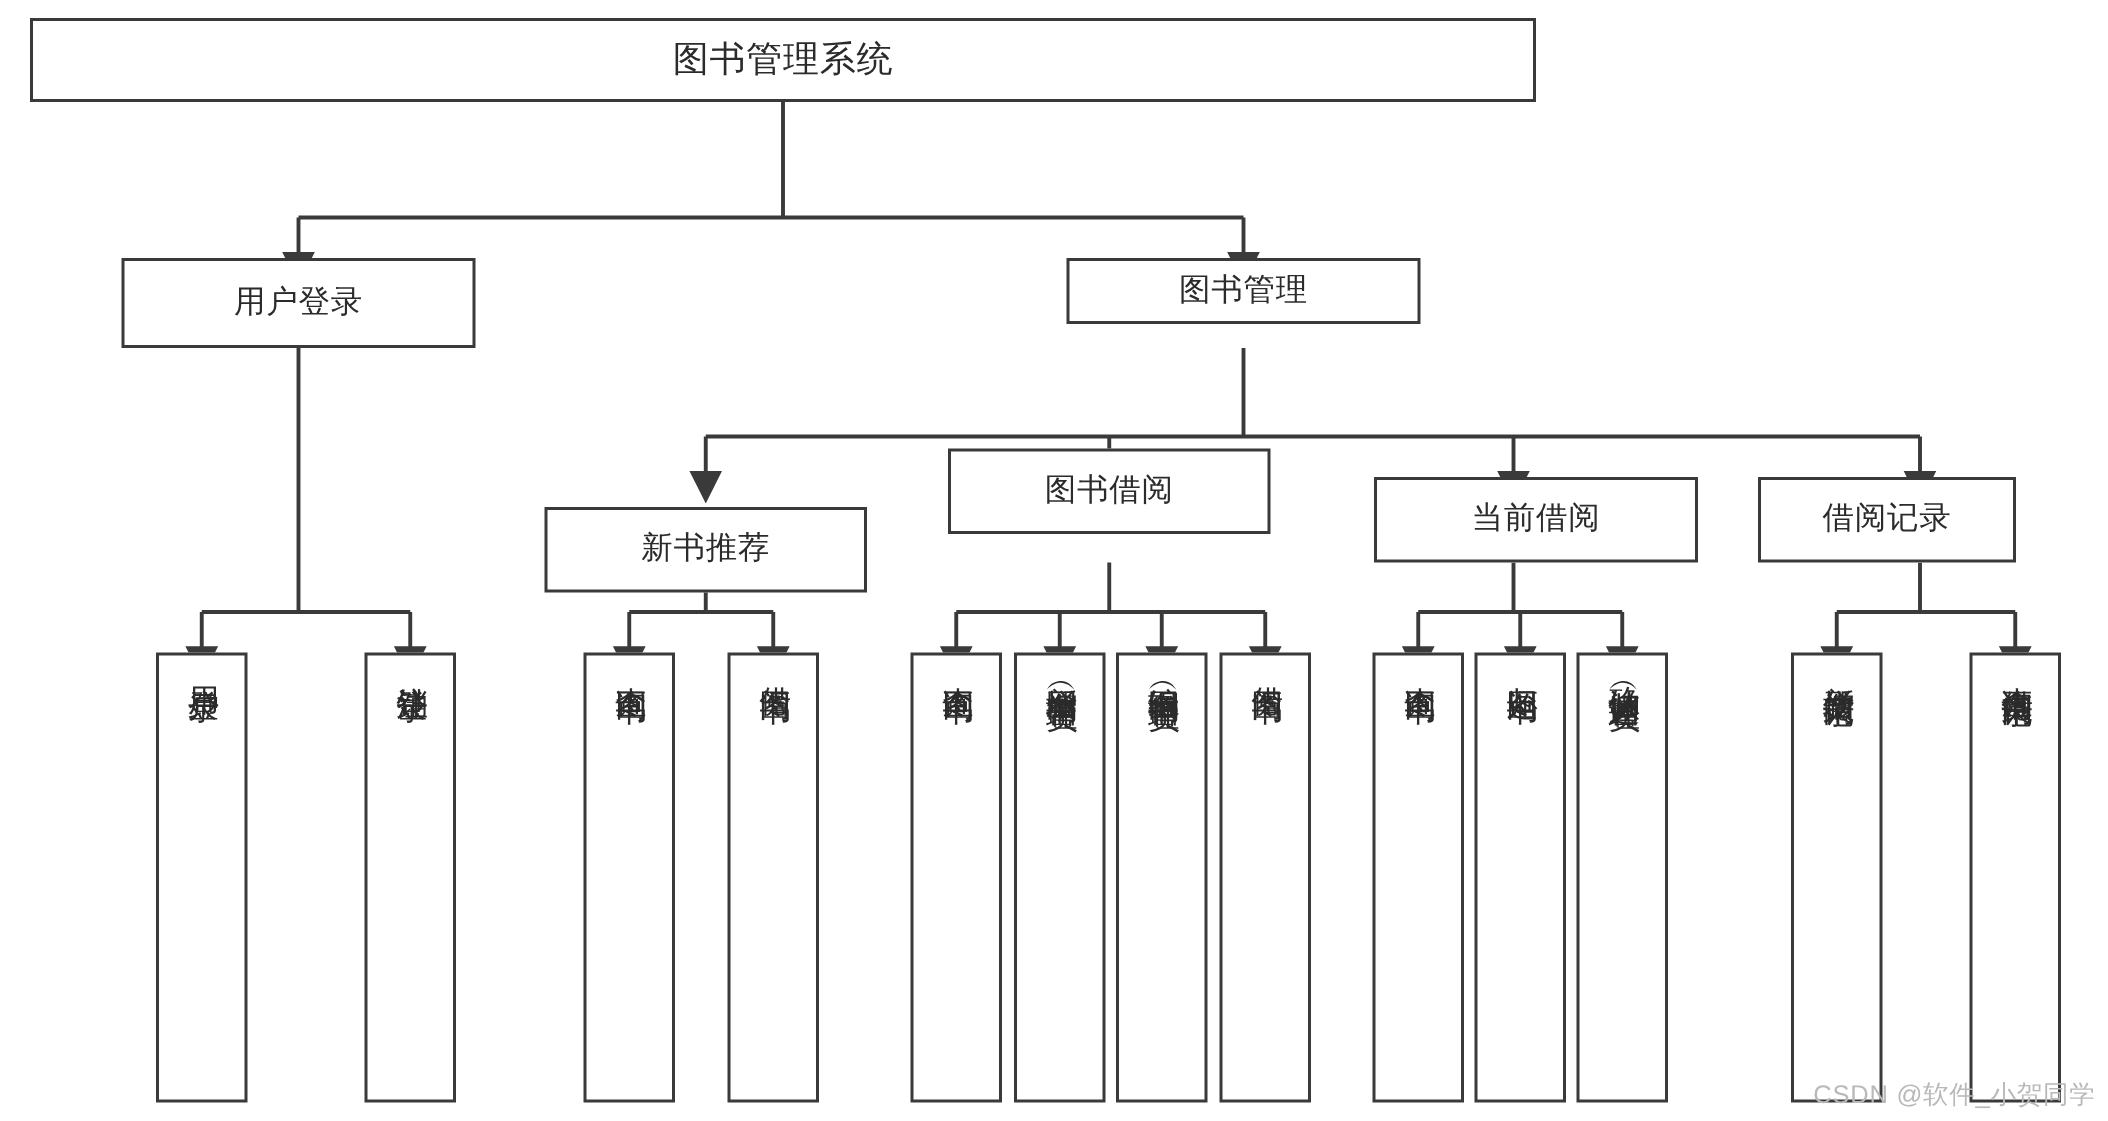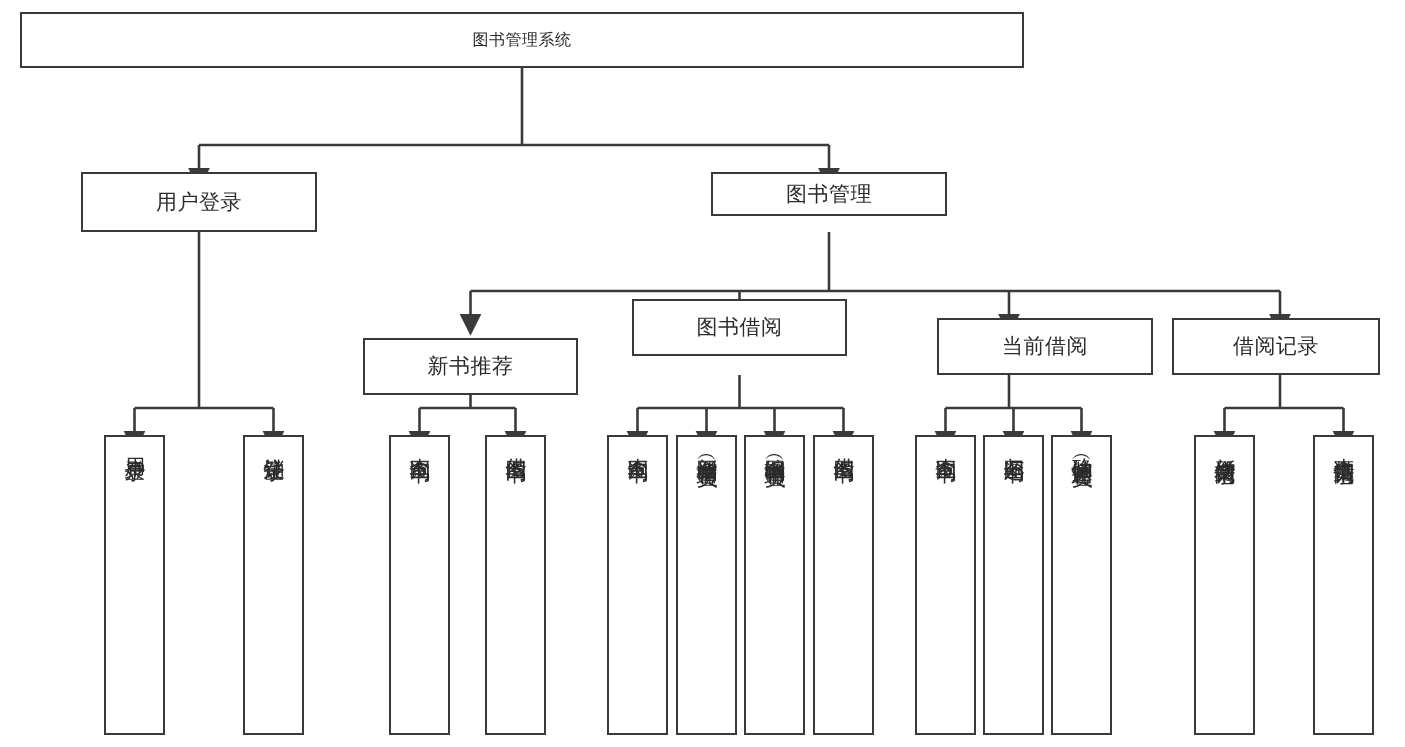--- a/index.html
+++ b/index.html
@@ -58,21 +58,21 @@
     writing-mode: vertical-rl;
     text-orientation: upright;
     font-size: 21px;
     line-height: 1.18;
     letter-spacing: 1.5px;
     white-space: nowrap;
     height: auto;
     max-height: 292px;
   }
   .node.root .node-label {
-    font-size: 16px;
+    font-size: 24px;
   }
   #watermark {
     position: absolute;
     right: 8px;
     bottom: 6px;
     font-size: 17px;
     color: #b9b9b9;
     letter-spacing: 0.5px;
     white-space: nowrap;
     z-index: 5;
@@ -136,24 +136,24 @@
       </div>
       <div class="node horiz" style="left: 711px; top: 172px; width: 236px; height: 44px;">
         <span class="node-label">图书管理</span>
       </div>
       <div class="node horiz" style="left: 363px; top: 318px; width: 215px; height: 57px; margin-top: 20px;">
         <span class="node-label">新书推荐</span>
       </div>
       <div class="node horiz" style="left: 632px; top: 299px; width: 215px; height: 57px;">
         <span class="node-label">图书借阅</span>
       </div>
-      <div class="node horiz" style="left: 937px; top: 318px; width: 216px; height: 57px;">
+      <div class="node horiz" style="left: 916px; top: 318px; width: 216px; height: 57px;">
         <span class="node-label">当前借阅</span>
       </div>
-      <div class="node horiz" style="left: 1172px; top: 318px; width: 208px; height: 57px;">
+      <div class="node horiz" style="left: 1172px; top: 318px; width: 172px; height: 57px;">
         <span class="node-label">借阅记录</span>
       </div>
       <div class="node vert" style="left: 104px; top: 435px; width: 61px; height: 300px;">
         <span class="node-label">用户登录</span>
       </div>
       <div class="node vert" style="left: 243px; top: 435px; width: 61px; height: 300px;">
         <span class="node-label">注销登录</span>
       </div>
       <div class="node vert" style="left: 389px; top: 435px; width: 61px; height: 300px;">
         <span class="node-label">查询图书</span>
@@ -183,13 +183,14 @@
         <span class="node-label">确认归还（管理员）</span>
       </div>
       <div class="node vert" style="left: 1194px; top: 435px; width: 61px; height: 300px;">
         <span class="node-label">新增借阅记录</span>
       </div>
       <div class="node vert" style="left: 1313px; top: 435px; width: 61px; height: 300px;">
         <span class="node-label">查询借阅记录</span>
       </div>
     </div>
 
+  <div id="watermark">CSDN @软件_小贺同学</div>
 </div>
 
 </body></html>

